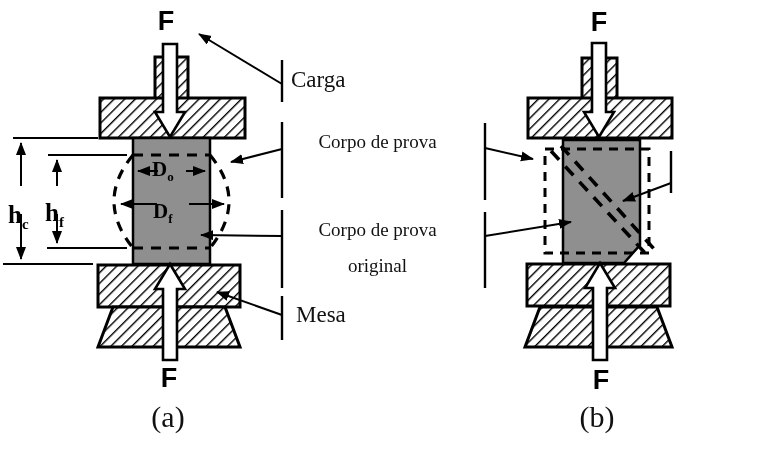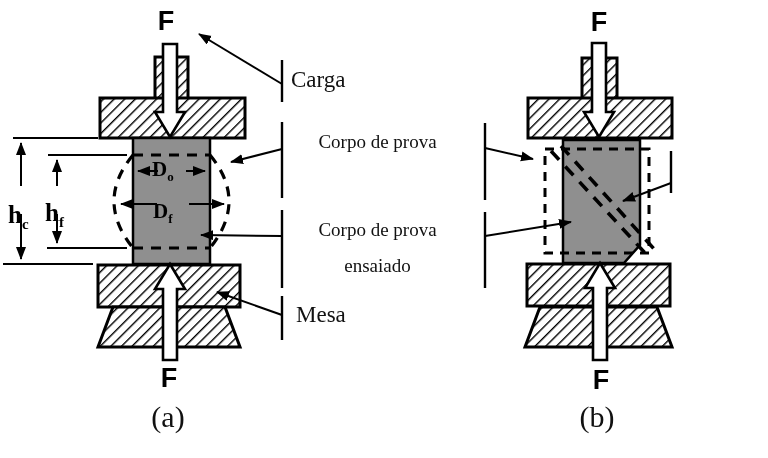--- a/index.html
+++ b/index.html
@@ -118,21 +118,21 @@
   <div class="caption" style="left:567px;top:400px;">(b)</div>
 
   <div class="lbl" style="left:291px;top:67px;">Carga</div>
 
   <div class="lbl-block" style="left:285px;top:124px;">
     <span>Corpo de prova</span><br>
   </div>
 
   <div class="lbl-block" style="left:285px;top:212px;">
     <span>Corpo de prova</span><br>
-    <span>ensaiado</span>
+    <span>original</span>
   </div>
 
   <div class="lbl" style="left:296px;top:302px;">Mesa</div>
 
   <div class="dim" style="left:8px;top:202px;"><span>h</span><sub>c</sub></div>
   <div class="dim" style="left:45px;top:200px;"><span>h</span><sub>f</sub></div>
   <div class="dim dim-d" style="left:152px;top:159px;"><span>D</span><sub>o</sub></div>
   <div class="dim dim-d" style="left:153px;top:201px;"><span>D</span><sub>f</sub></div>
 
 </div>

